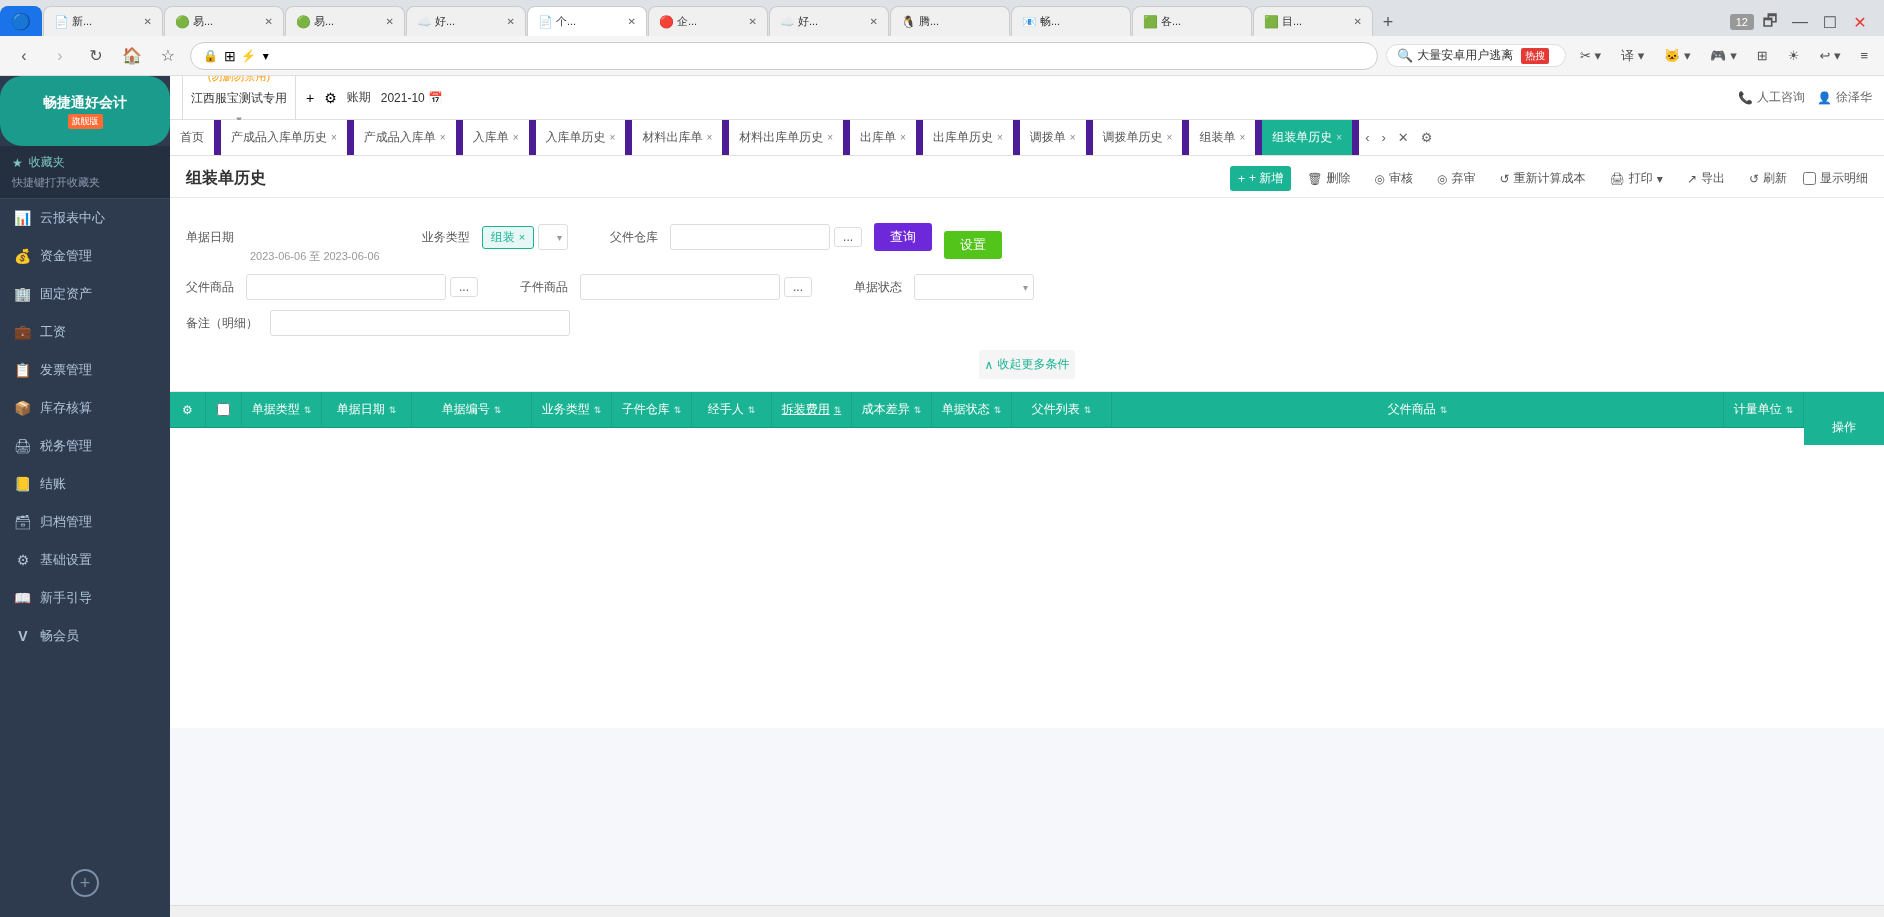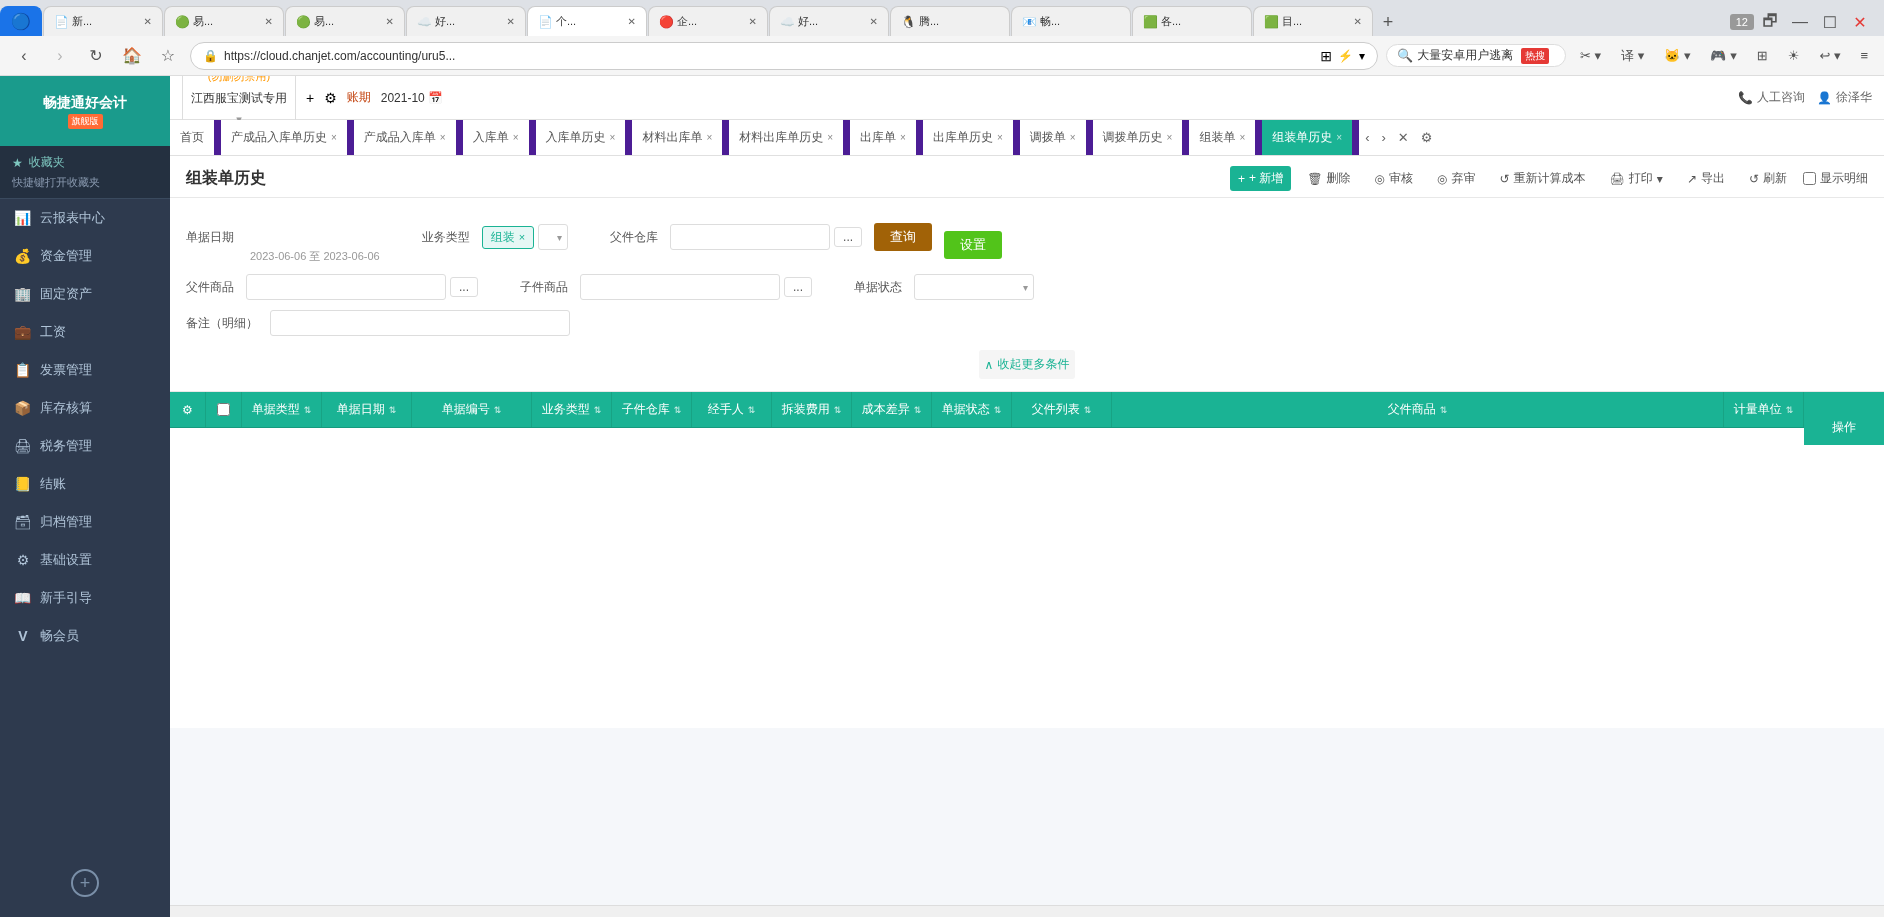--- a/index.html
+++ b/index.html
@@ -20,37 +20,37 @@
     .address-bar { flex: 1; height: 28px; border: 1px solid #ccc; border-radius: 14px; padding: 0 12px; font-size: 12px; background: #fff; display: flex; align-items: center; gap: 6px; }
     .address-lock { color: #4caf50; font-size: 12px; }
     .address-text { flex: 1; color: #333; font-size: 12px; overflow: hidden; white-space: nowrap; }
     .toolbar-icon-btn { background: none; border: none; cursor: pointer; font-size: 13px; color: #555; padding: 2px 6px; border-radius: 4px; white-space: nowrap; }
 
     
     .app-container { display: flex; width: 100%; height: calc(917px - 76px); }
 
     
     .sidebar { width: 170px; background: #2e3a4e; display: flex; flex-direction: column; flex-shrink: 0; }
-    .sidebar-logo { height: 70px; background: #1a9b8c; display: flex; align-items: center; justify-content: center; flex-direction: column; cursor: pointer; }
+    .sidebar-logo { height: 70px; background: #1a9b8c; display: flex; align-items: center; justify-content: center; flex-direction: column; cursor: pointer; border-radius: 22px; }
     .logo-text { color: #fff; font-size: 14px; font-weight: bold; }
     .logo-badge { background: #ff6b35; color: #fff; font-size: 9px; padding: 1px 4px; border-radius: 2px; margin-top: 2px; }
     .sidebar-favorites { background: #243040; padding: 8px 12px; border-bottom: 1px solid #3a4a5e; }
     .favorites-header { display: flex; align-items: center; gap: 6px; color: #7ec8c0; font-size: 12px; cursor: pointer; }
     .favorites-hint { color: #8a9ab0; font-size: 11px; margin-top: 4px; }
     .sidebar-menu { flex: 1; overflow-y: auto; }
     .menu-item { display: flex; align-items: center; padding: 10px 14px; color: #b0c4d8; cursor: pointer; gap: 8px; font-size: 13px; }
     .menu-item .menu-icon { font-size: 14px; width: 18px; text-align: center; }
 
     
     .main-content { flex: 1; display: flex; flex-direction: column; background: #f5f7fa; overflow: hidden; }
 
     
     .app-header { height: 44px; background: #fff; border-bottom: 1px solid #e0e0e0; display: flex; align-items: center; padding: 0 12px; gap: 10px; }
     .company-selector { display: flex; align-items: center; gap: 6px; border: 1px solid #ddd; border-radius: 4px; padding: 3px 8px; cursor: pointer; font-size: 12px; color: #333; flex-direction: column; }
-    .period-label { font-size: 12px; color: #c2410c; }
+    .period-label { font-size: 12px; color: #404040; }
     .period-value { font-size: 12px; color: #333; display: flex; align-items: center; gap: 4px; }
     .header-right { margin-left: auto; display: flex; align-items: center; gap: 12px; }
     .header-btn { background: none; border: none; cursor: pointer; font-size: 12px; color: #666; display: flex; align-items: center; gap: 4px; }
 
     
     .sub-nav { background: #fff; border-bottom: 1px solid #e0e0e0; display: flex; align-items: center; overflow-x: auto; white-space: nowrap; height: 36px; }
     .sub-nav::-webkit-scrollbar { height: 3px; }
     .sub-tab { display: inline-flex; align-items: center; padding: 0 10px; height: 36px; font-size: 12px; color: #555; cursor: pointer; border-right: 7px solid #4c1d95; gap: 4px; white-space: nowrap; }
     .sub-tab.active { background: #1ab394; color: #fff; }
     .sub-tab-close { font-size: 10px; color: inherit; opacity: 0.7; }
@@ -88,32 +88,32 @@
     .th:last-child { border-right: none; }
     .th-sort { font-size: 9px; opacity: 0.8; }
     .table-settings-btn { width: 36px; flex-shrink: 0; display: flex; align-items: center; justify-content: center; cursor: pointer; }
     .table-checkbox-col { width: 36px; flex-shrink: 0; display: flex; align-items: center; justify-content: center; }
     .th-type { width: 80px; flex-shrink: 0; }
     .th-date { width: 90px; flex-shrink: 0; }
     .th-number { width: 120px; flex-shrink: 0; }
     .th-biztype { width: 80px; flex-shrink: 0; }
     .th-warehouse { width: 80px; flex-shrink: 0; }
     .th-handler { width: 80px; flex-shrink: 0; }
-    .th-dismantle { width: 80px; flex-shrink: 0; }
+    .th-dismantle { width: 80px; flex-shrink: 0; text-decoration: underline; }
     .th-cost-diff { width: 80px; flex-shrink: 0; }
     .th-status { width: 80px; flex-shrink: 0; }
     .th-parent-list { width: 100px; flex-shrink: 0; }
     .th-parent-goods { flex: 1; min-width: 100px; }
     .th-unit { width: 80px; flex-shrink: 0; }
     .th-ops { width: 80px; flex-shrink: 0; background: #1ab394; margin-top: 36px; }
 
     .empty-area { height: 300px; display: flex; align-items: center; justify-content: center; color: #bbb; font-size: 14px; }
 
     
-    .query-btn { background: #a16207; color: #fff; border: none; border-radius: 3px; padding: 5px 16px; cursor: pointer; font-size: 13px; }
+    .query-btn { background: #6d28d9; color: #fff; border: none; border-radius: 3px; padding: 5px 16px; cursor: pointer; font-size: 13px; }
     .settings-btn-green { background: #52c41a; color: #fff; border: none; border-radius: 3px; padding: 5px 16px; cursor: pointer; font-size: 13px; margin-top: 16px; }
 
     
     .scrollbar-area { height: 12px; background: #f0f0f0; border-top: 1px solid #ddd; }
   </style>
 </head>
 <body>
 
 <div class="browser-chrome">
 
@@ -185,21 +185,20 @@
   </div>
 
   <div class="toolbar-row">
     <button class="nav-btn">‹</button>
     <button class="nav-btn" style="opacity:0.4;">›</button>
     <button class="nav-btn">↻</button>
     <button class="nav-btn">🏠</button>
     <button class="nav-btn">☆</button>
     <div class="address-bar">
       <span class="address-lock">🔒</span>
-      <span class="address-text">https://cloud.chanjet.com/accounting/uru5...</span>
       <span style="font-size:14px;cursor:pointer;">⊞</span>
       <span style="color:#f0a500;cursor:pointer;">⚡</span>
       <span style="cursor:pointer;">▾</span>
     </div>
     <div style="display:flex;align-items:center;gap:4px;border:1px solid #ddd;border-radius:14px;padding:2px 10px;background:#fff;min-width:180px;">
       <span>🔍</span>
       <span style="font-size:12px;color:#333;">大量安卓用户逃离</span>
       <span style="background:#e53935;color:#fff;font-size:10px;padding:1px 4px;border-radius:2px;margin-left:4px;">热搜</span>
     </div>
     <button class="toolbar-icon-btn">✂ ▾</button>

